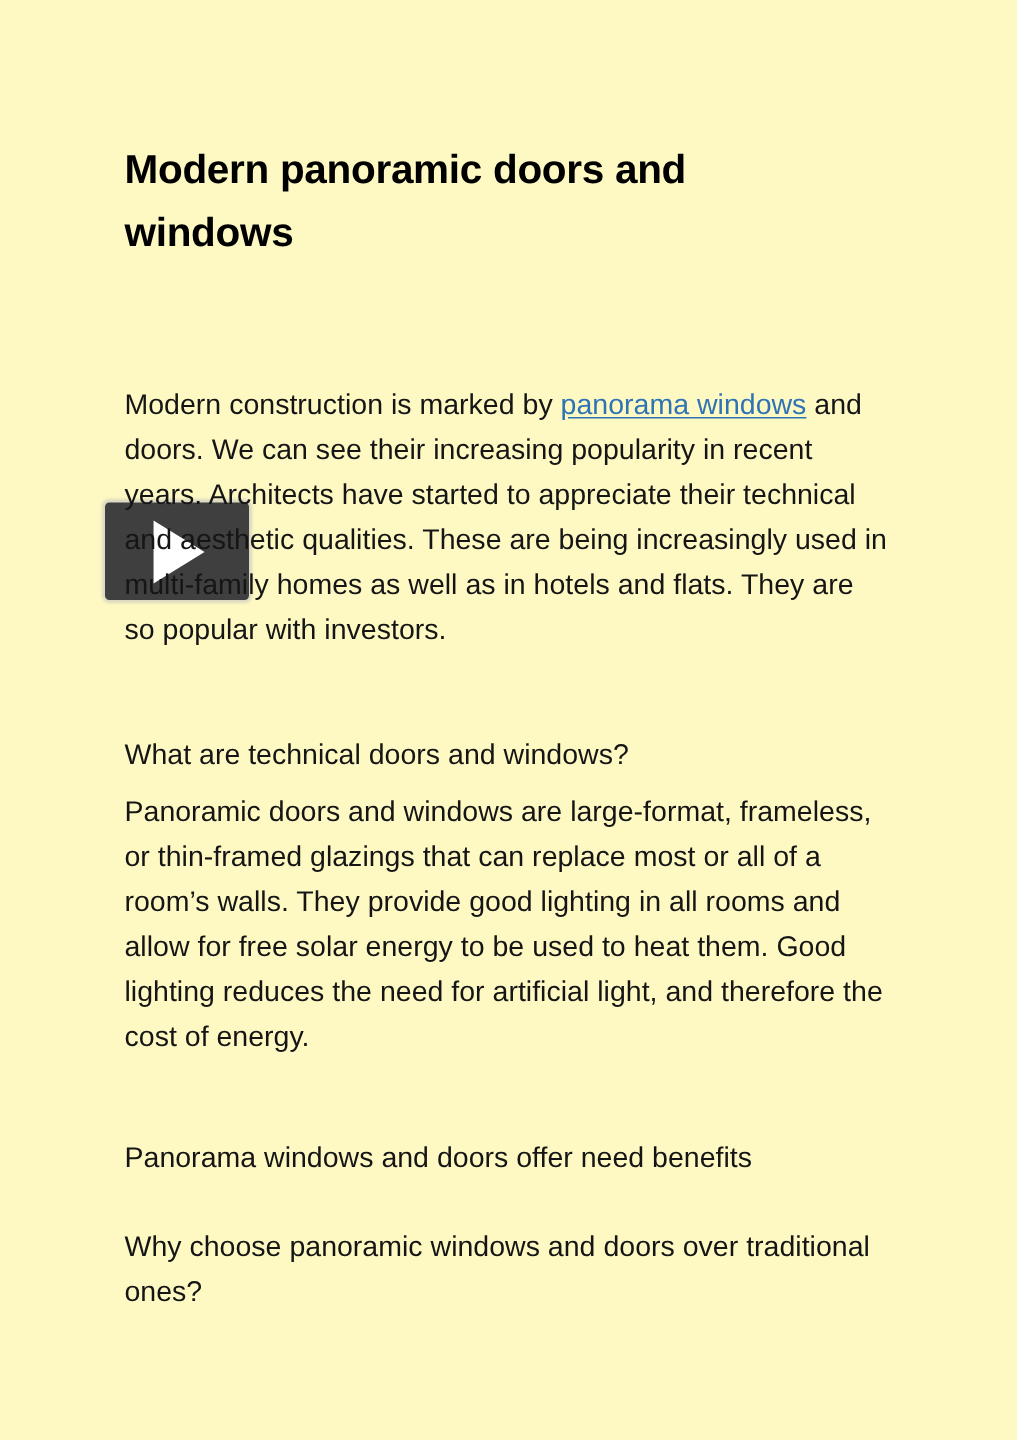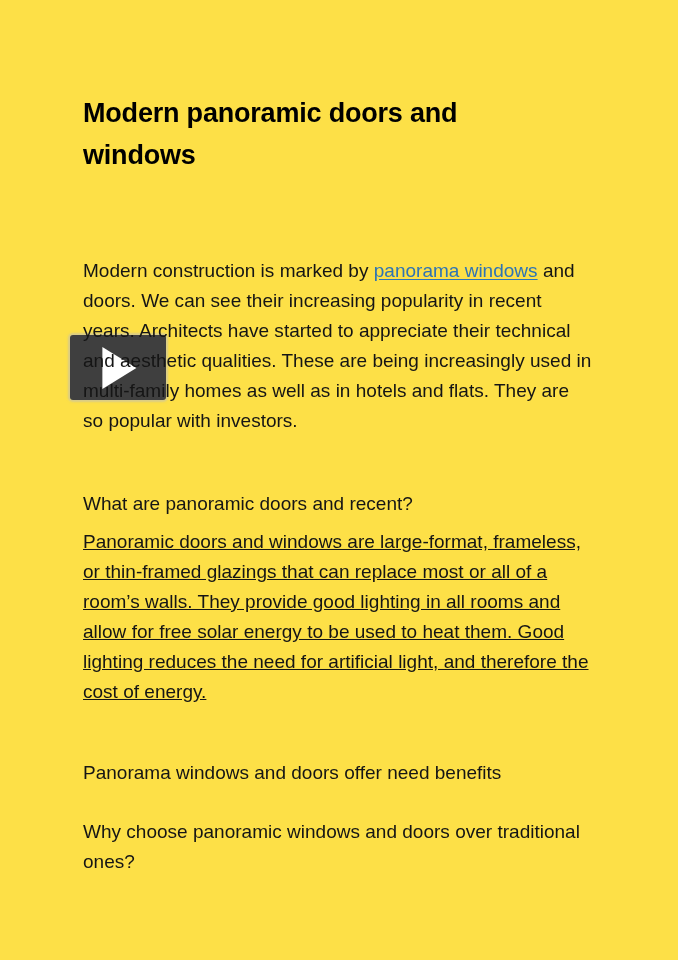--- a/index.html
+++ b/index.html
@@ -13,21 +13,21 @@
     background: #ffffff;
     font-family: "Liberation Sans", sans-serif;
     -webkit-font-smoothing: antialiased;
     overflow: hidden;
   }
 
   .page {
     position: relative;
     width: 678px;
     height: 960px;
-    background: #fde047;
+    background: #fef9c3;
     box-sizing: border-box;
     padding-left: 39px;
   }
 
   .content {
     position: absolute;
     left: 83px;
     top: 0;
     width: 510px;
   }
@@ -52,21 +52,21 @@
     width: 510px;
     font-size: 19px;
     line-height: 30px;
     color: #151515;
     font-weight: 400;
     letter-spacing: 0.01px;
   }
 
   .para-1  { top: 237px; }
   .head-2  { top: 470px; }
-  .para-2  { top: 508px; text-decoration: underline; }
+  .para-2  { top: 508px; }
   .head-3  { top: 739px; }
   .para-3  { top: 777px; margin-top: 40px; }
 
   .doc-link {
     color: #2E74B5;
     text-decoration: underline;
     text-underline-offset: 2px;
     cursor: pointer;
   }
 
@@ -103,21 +103,21 @@
 <body>
 
 <div class="page">
 
   <div class="content">
 
     <h1 class="doc-title">Modern panoramic doors and windows</h1>
 
     <p class="body-block para-1"><span>Modern construction is marked by </span><a class="doc-link" href="#">panorama windows</a><span> and doors. We can see their increasing popularity in recent years. Architects have started to appreciate their technical and aesthetic qualities. These are being increasingly used in multi-family homes as well as in hotels and flats. They are so popular with investors.</span></p>
 
-    <p class="body-block head-2">What are panoramic doors and recent?</p>
+    <p class="body-block head-2">What are technical doors and windows?</p>
 
     <p class="body-block para-2">Panoramic doors and windows are large-format, frameless, or thin-framed glazings that can replace most or all of a room’s walls. They provide good lighting in all rooms and allow for free solar energy to be used to heat them. Good lighting reduces the need for artificial light, and therefore the cost of energy.</p>
 
     <p class="body-block head-3">Panorama windows and doors offer need benefits</p>
 
     <p class="body-block para-3">Why choose panoramic windows and doors over traditional ones?</p>
 
   </div>
 
   <div class="video-overlay">

